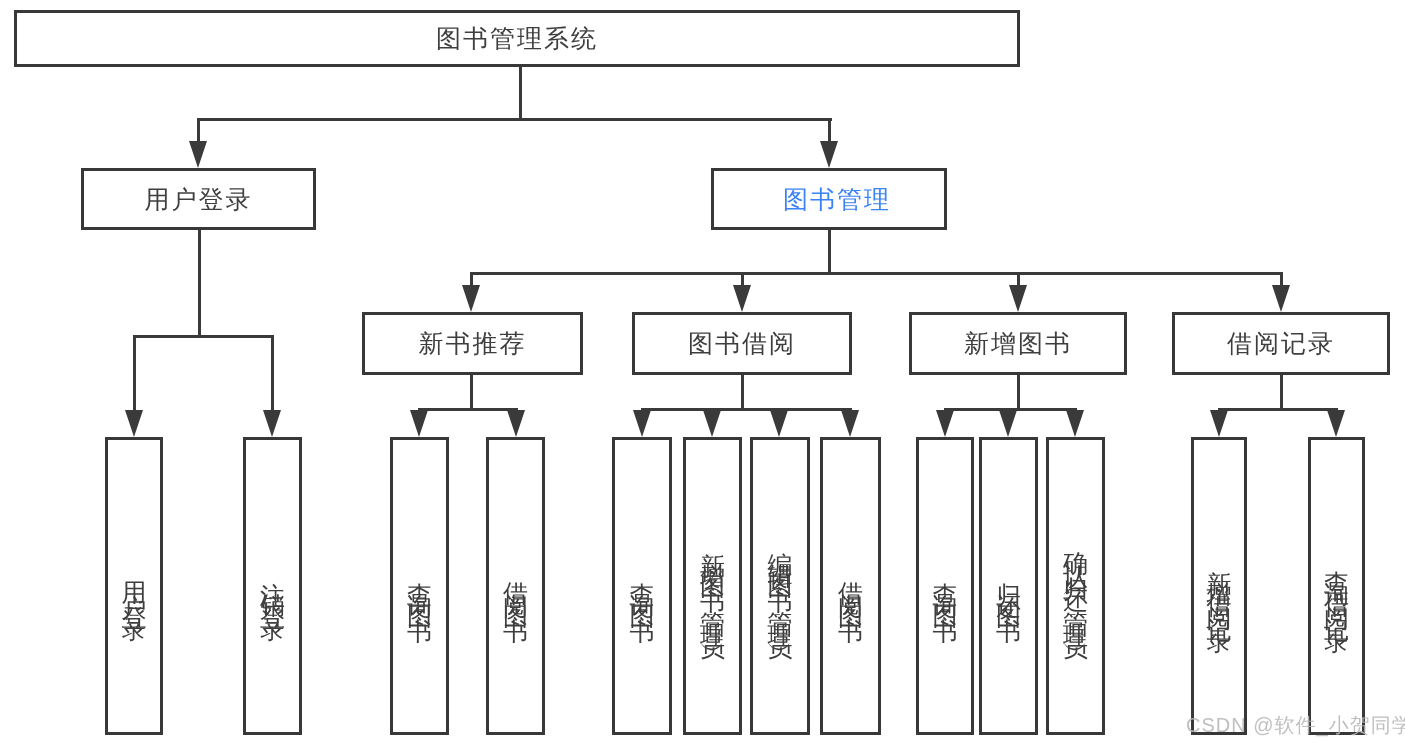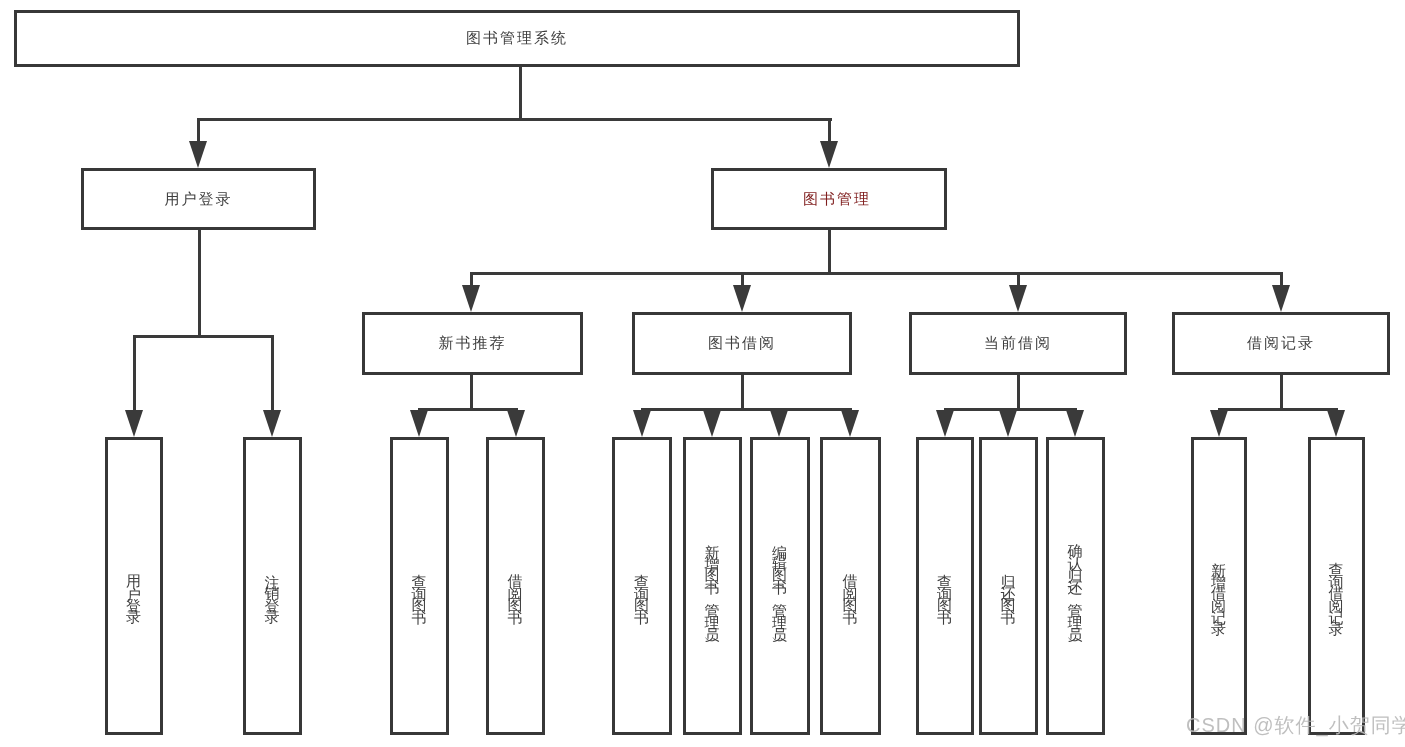--- a/index.html
+++ b/index.html
@@ -20,21 +20,21 @@
     box-sizing: border-box;
     background: #ffffff;
     border: 3px solid #383838;
     display: flex;
     align-items: center;
     justify-content: center;
     z-index: 2;
   }
   .node .lbl {
     color: #3e3e3e;
-    font-size: 15px;
+    font-size: 25px;
     letter-spacing: 2px;
     white-space: nowrap;
   }
   .node.vertical .lbl {
     writing-mode: vertical-rl;
     text-orientation: mixed;
     letter-spacing: 12px;
     line-height: 1;
     white-space: normal;
   }
@@ -121,30 +121,30 @@
     <div class="arrowhead" style="left: 1210px; top: 410px; border-top-color: rgb(58, 58, 58);"></div>
     <div class="line" style="left: 1334.5px; top: 408px; width: 3px; height: 9px; background: rgb(58, 58, 58);"></div>
     <div class="arrowhead" style="left: 1327px; top: 410px; border-top-color: rgb(58, 58, 58);"></div>
     <div class="node horizontal" style="left: 14px; top: 10px; width: 1006px; height: 57px; border-color: rgb(56, 56, 56); background: rgb(255, 255, 255);">
       <span class="lbl" style="color: rgb(62, 62, 62);">图书管理系统</span>
     </div>
     <div class="node horizontal" style="left: 81px; top: 168px; width: 235px; height: 62px; border-color: rgb(56, 56, 56); background: rgb(255, 255, 255);">
       <span class="lbl" style="color: rgb(62, 62, 62);">用户登录</span>
     </div>
     <div class="node horizontal" style="left: 711px; top: 168px; width: 236px; height: 62px; border-color: rgb(56, 56, 56); background: rgb(255, 255, 255);">
-      <span class="lbl" style="color: #7f1d1d; margin-left: 16px;">图书管理</span>
+      <span class="lbl" style="color: #3b82f6; margin-left: 16px;">图书管理</span>
     </div>
     <div class="node horizontal" style="left: 362px; top: 312px; width: 221px; height: 63px; border-color: rgb(56, 56, 56); background: rgb(255, 255, 255);">
       <span class="lbl" style="color: rgb(62, 62, 62);">新书推荐</span>
     </div>
     <div class="node horizontal" style="left: 632px; top: 312px; width: 220px; height: 63px; border-color: rgb(56, 56, 56); background: rgb(255, 255, 255);">
       <span class="lbl" style="color: rgb(62, 62, 62);">图书借阅</span>
     </div>
     <div class="node horizontal" style="left: 909px; top: 312px; width: 218px; height: 63px; border-color: rgb(56, 56, 56); background: rgb(255, 255, 255);">
-      <span class="lbl" style="color: rgb(62, 62, 62);">当前借阅</span>
+      <span class="lbl" style="color: rgb(62, 62, 62);">新增图书</span>
     </div>
     <div class="node horizontal" style="left: 1172px; top: 312px; width: 218px; height: 63px; border-color: rgb(56, 56, 56); background: rgb(255, 255, 255);">
       <span class="lbl" style="color: rgb(62, 62, 62); text-align: center;">借阅记录</span>
     </div>
     <div class="node vertical" style="left: 105px; top: 437px; width: 58px; height: 298px; border-color: rgb(56, 56, 56); background: rgb(255, 255, 255);">
       <span class="lbl" style="color: rgb(62, 62, 62);">用户登录</span>
     </div>
     <div class="node vertical" style="left: 243px; top: 437px; width: 59px; height: 298px; border-color: rgb(56, 56, 56); background: rgb(255, 255, 255);">
       <span class="lbl" style="color: rgb(62, 62, 62);">注销登录</span>
     </div>

